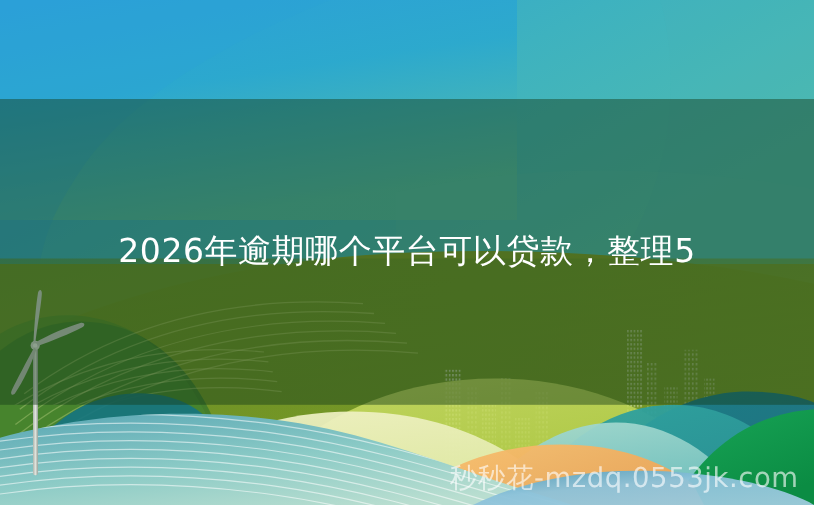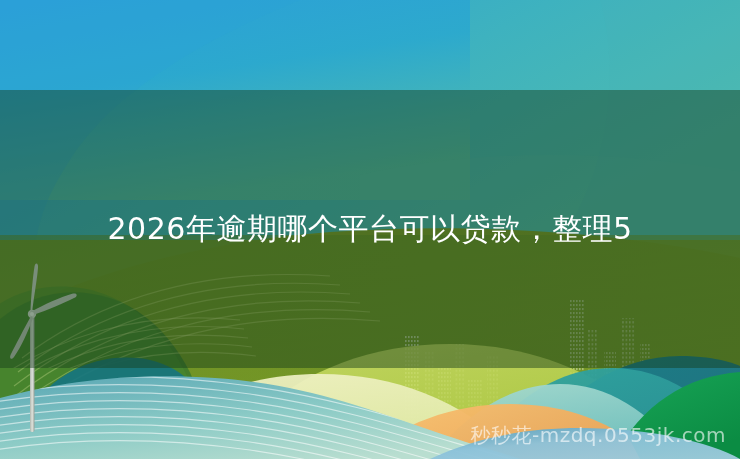--- a/index.html
+++ b/index.html
@@ -61,21 +61,21 @@
     text-align: center;
     white-space: nowrap;
     font-weight: 400;
     font-family: "DejaVu Sans", "Liberation Sans", sans-serif;
   }
 
   #watermark {
     position: absolute;
     right: 14px;
     bottom: 8px;
-    font-size: 20px;
+    font-size: 25px;
     line-height: 32px;
     color: rgba(255, 255, 255, 0.62);
     letter-spacing: 0.5px;
     white-space: nowrap;
     font-family: "DejaVu Sans", "Liberation Sans", sans-serif;
   }
 </style>
 </head>
 <body>
 

